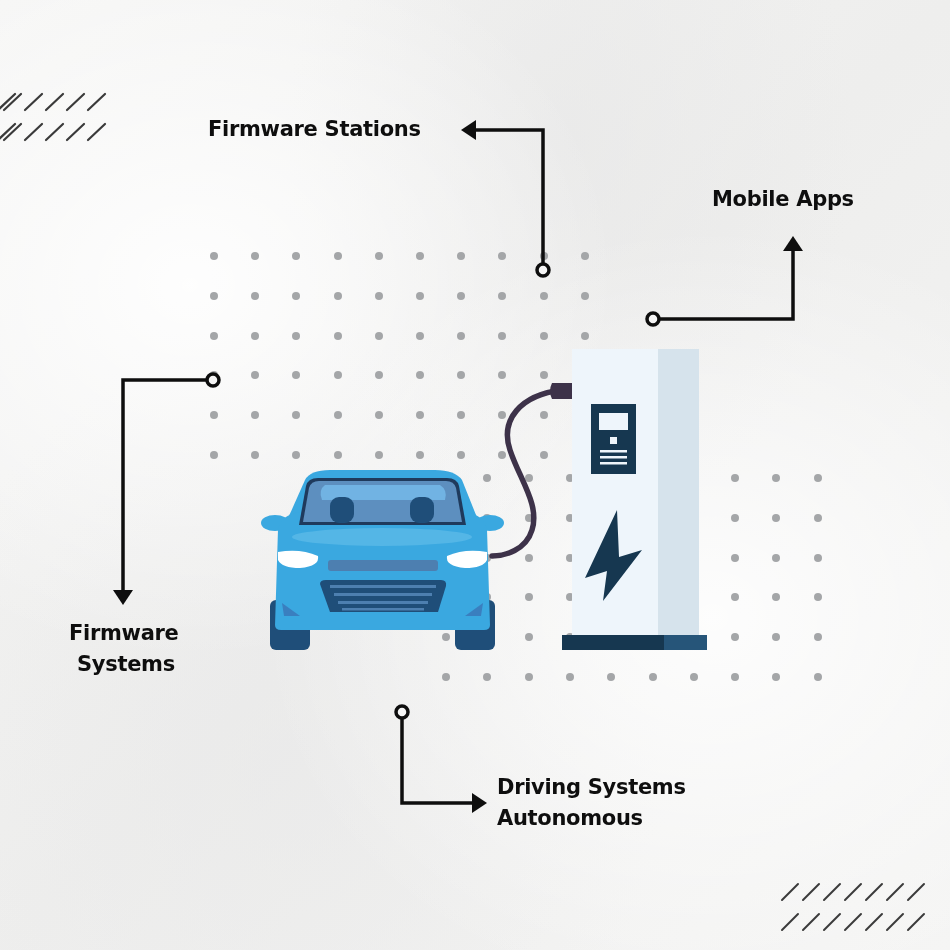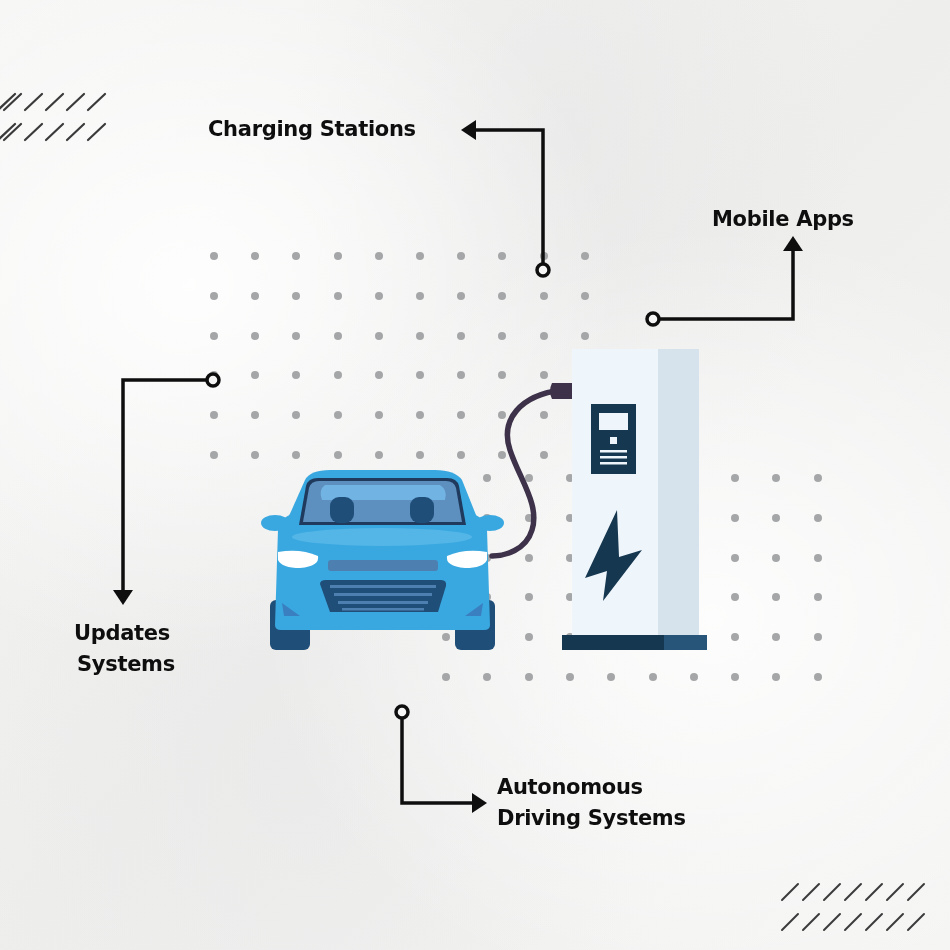--- a/index.html
+++ b/index.html
@@ -260,25 +260,25 @@
   <rect x="330" y="585" width="106" height="3" fill="#4d7fb0"></rect>
   <rect x="334" y="593" width="98" height="3" fill="#4d7fb0"></rect>
   <rect x="338" y="601" width="90" height="3" fill="#4d7fb0"></rect>
   <rect x="342" y="608" width="82" height="2.5" fill="#4d7fb0"></rect>
 
   <polygon points="282,603 300,616 284,616" fill="#3a7fbf"></polygon>
   <polygon points="483,603 465,616 481,616" fill="#3a7fbf"></polygon>
 </svg>
 
 <div class="label" style="left:208px;top:114px">
-  <span>Charging Stations</span>
-</div>
-<div class="label" style="left:712px;top:204px">
+  <span>Firmware Stations</span>
+</div>
+<div class="label" style="left:712px;top:184px">
   <span>Mobile Apps</span>
 </div>
 <div class="label" style="left:69px;top:618px;text-align:center">
-  <div>Updates</div>
+  <div>Firmware</div>
   <div style="padding-left:8px;text-align:left">Systems</div>
 </div>
 <div class="label" style="left:497px;top:772px">
+  <div>Driving Systems</div>
   <div>Autonomous</div>
-  <div>Driving Systems</div>
 </div>
 
 </body></html>

